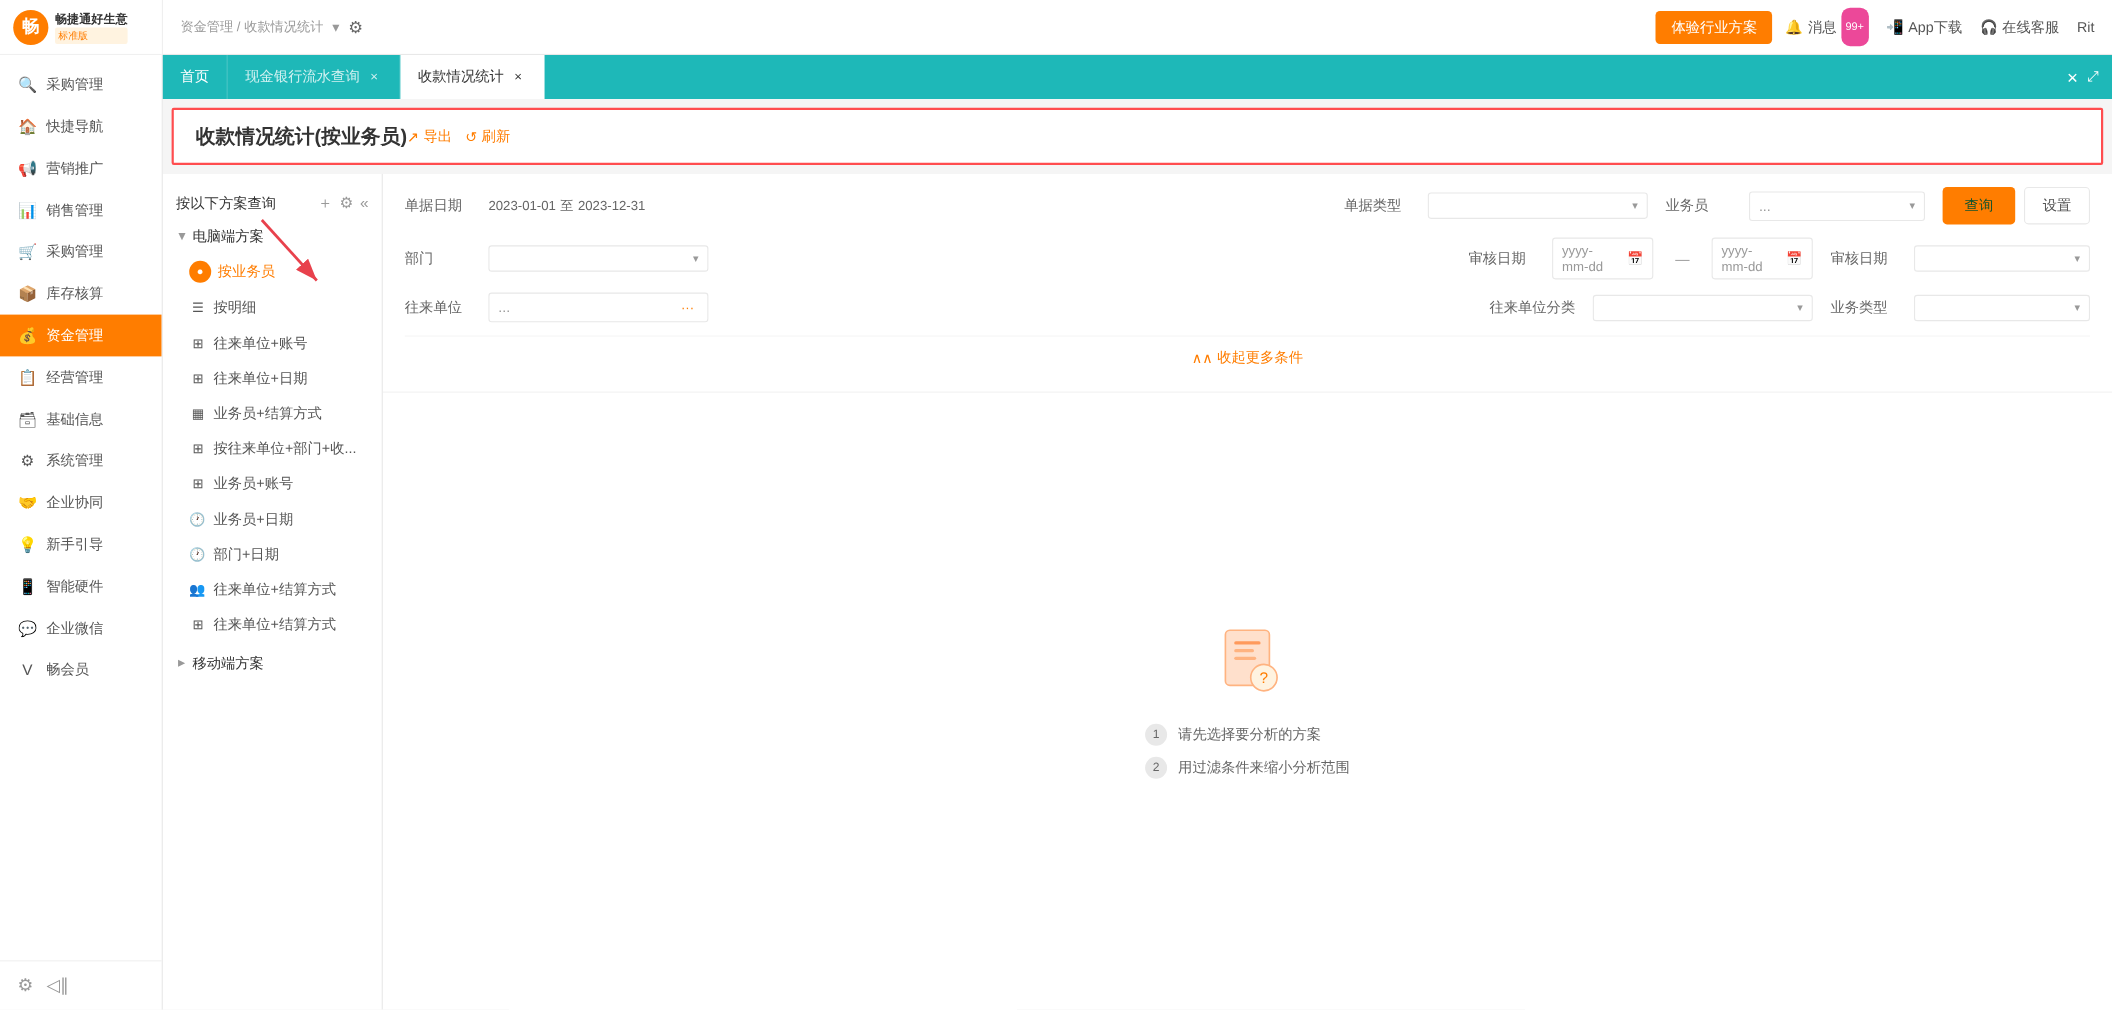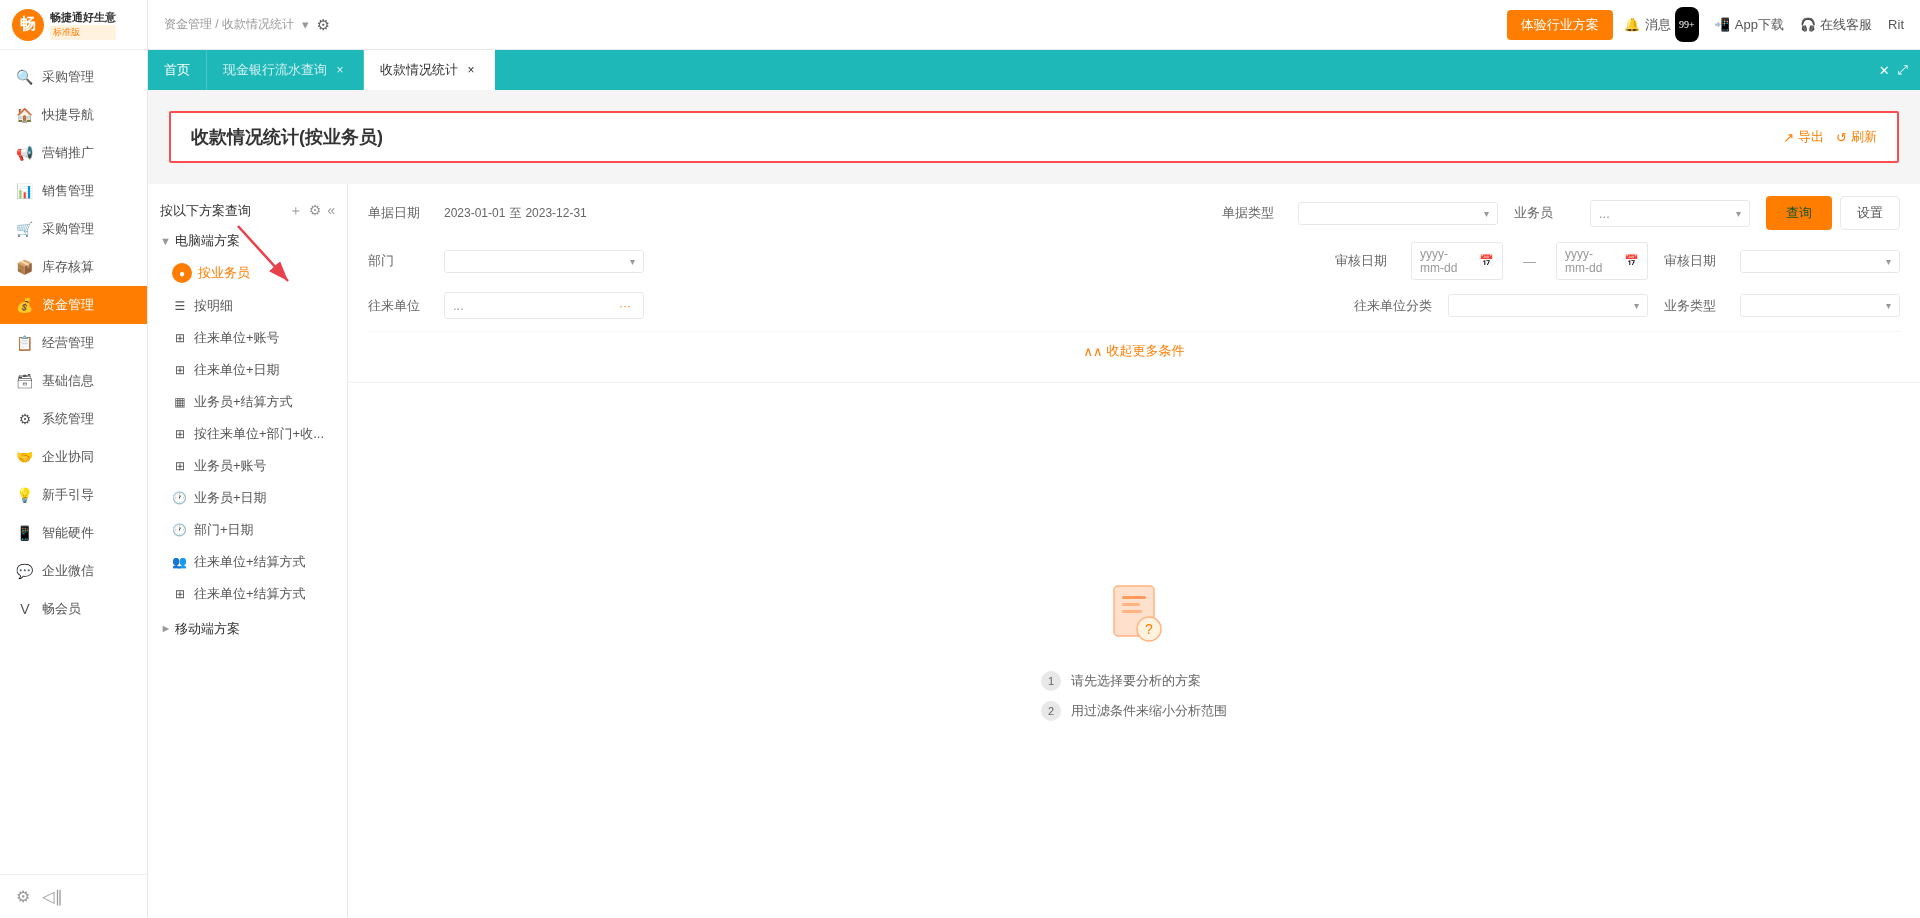--- a/index.html
+++ b/index.html
@@ -18,38 +18,38 @@
 
     
     .main { flex: 1; display: flex; flex-direction: column; min-width: 0; }
 
     
     .topbar { height: 50px; background: #fff; border-bottom: 1px solid #e8e8e8; display: flex; align-items: center; padding: 0 16px; gap: 12px; }
     .topbar-left { display: flex; align-items: center; gap: 8px; flex: 1; }
     .breadcrumb-text { color: #999; font-size: 12px; }
     .topbar-right { display: flex; align-items: center; gap: 16px; }
     .notification-btn { position: relative; display: flex; align-items: center; gap: 4px; color: #555; cursor: pointer; }
-    .badge { background: #000000; color: white; font-size: 10px; padding: 12px 4px; border-radius: 8px; font-family: Liberation Serif, serif; }
+    .badge { background: #ec4899; color: white; font-size: 10px; padding: 12px 4px; border-radius: 8px; }
     .topbar-icon-btn { display: flex; align-items: center; gap: 4px; color: #555; cursor: pointer; font-size: 13px; }
     .trial-btn { background: #ff7d00; color: white; padding: 6px 14px; border-radius: 4px; border: none; cursor: pointer; font-size: 13px; }
     .gear-icon { cursor: pointer; color: #666; }
 
     
     .tabbar { height: 40px; background: #1eb8b8; display: flex; align-items: center; padding: 0; position: relative; }
     .tab { display: flex; align-items: center; padding: 0 16px; height: 40px; cursor: pointer; color: rgba(255,255,255,0.8); font-size: 13px; gap: 6px; border-right: 1px solid rgba(255,255,255,0.2); }
     .tab.home { color: white; }
     .tab.active { background: #fff; color: #333; }
     .tab-close { width: 14px; height: 14px; display: flex; align-items: center; justify-content: center; border-radius: 50%; font-size: 12px; }
     .tabbar-actions { margin-left: auto; display: flex; align-items: center; gap: 8px; padding-right: 12px; color: white; }
 
     
     .page-content { flex: 1; display: flex; flex-direction: column; overflow: hidden; }
 
     
-    .page-header { background: #fff; padding: 12px 20px; display: flex; align-items: center; justify-content: space-between; border-bottom: 1px solid #f0f0f0; border: 2px solid #ff4d4f; margin: 21px; border-radius: 2px; position: relative; }
+    .page-header { background: #fff; padding: 12px 20px; display: flex; align-items: center; justify-content: flex-start; border-bottom: 1px solid #f0f0f0; border: 2px solid #ff4d4f; margin: 8px; border-radius: 2px; position: relative; }
     .page-title { font-size: 18px; font-weight: bold; color: #333; }
     .page-header-actions { display: flex; gap: 12px; }
     .header-btn { display: flex; align-items: center; gap: 4px; color: #ff7d00; cursor: pointer; font-size: 13px; background: none; border: none; }
 
     
     .content-body { display: flex; flex: 1; overflow: hidden; }
 
     
     .left-panel { width: 200px; background: #fff; border-right: 1px solid #e8e8e8; padding: 12px 0; overflow-y: auto; flex-shrink: 0; }
     .panel-header { display: flex; align-items: center; padding: 6px 12px; font-size: 13px; color: #333; gap: 8px; }

